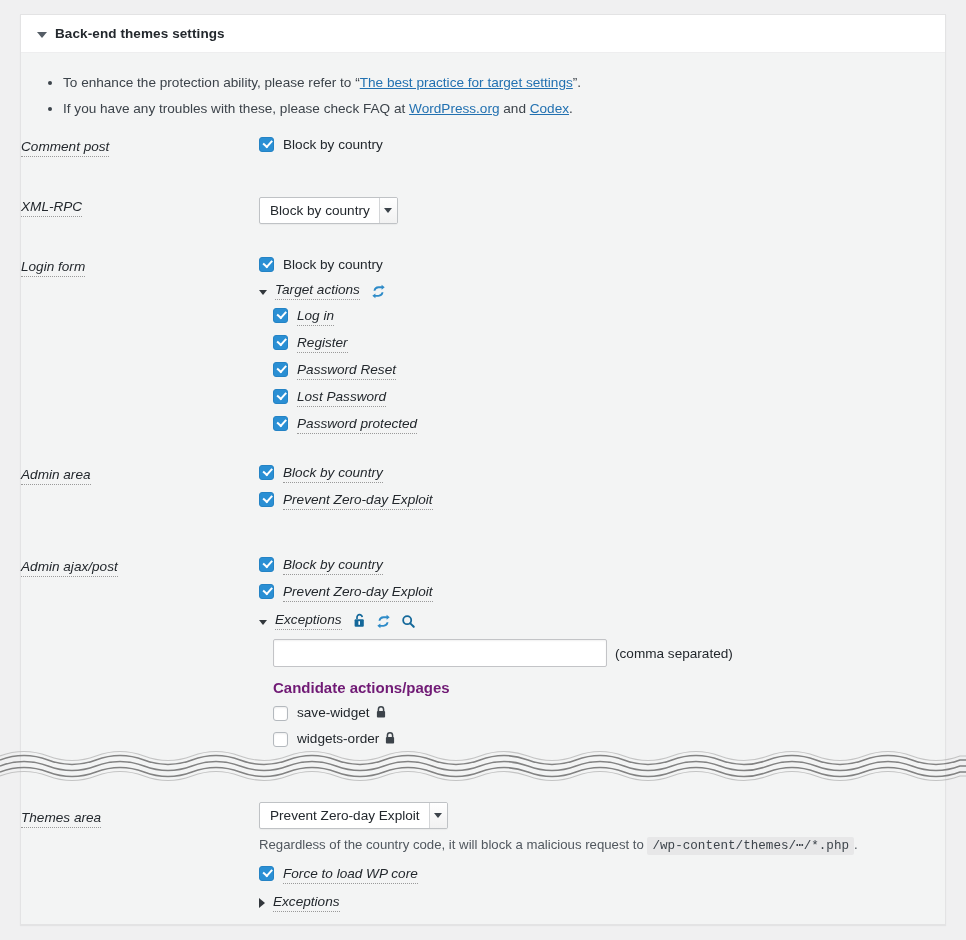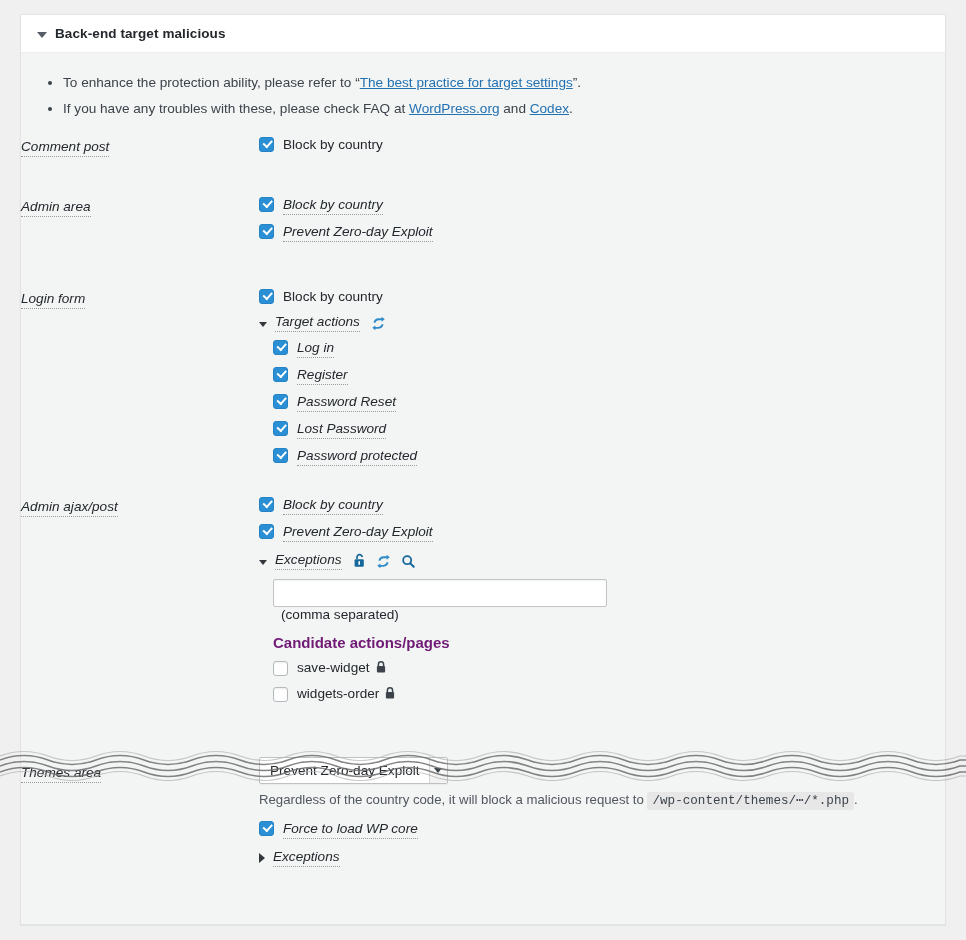--- a/index.html
+++ b/index.html
@@ -180,23 +180,22 @@
     border-bottom: 1px dotted #9a9a9a;
     padding-bottom: 1px;
     line-height: 16px;
   }
   .icons { display: inline-flex; align-items: center; gap: 10px; margin-left: 11px; }
   .icons svg { display: block; }
 
   .indent { margin-left: 14px; }
 
   .exc-input-row {
-    display: flex; align-items: flex-start;
+    display: flex; align-items: center;
     margin: 9px 0 12px 0;
-    flex-direction: column;
   }
   input.txt {
     width: 334px; height: 28px;
     background: #fff;
     border: 1px solid #c3c4c7;
     border-radius: 2px;
     box-shadow: inset 0 1px 2px rgba(0,0,0,0.06);
     font-family: "Liberation Sans", sans-serif;
     font-size: 13.6px;
     padding: 0 8px;
@@ -238,21 +237,21 @@
     white-space: nowrap;
   }
 </style>
 </head>
 <body>
 
 <div class="panel">
 
   <div class="panel-header">
     <span class="tri-down"></span>
-    <span class="panel-title">Back-end target malicious</span>
+    <span class="panel-title">Back-end themes settings</span>
   </div>
 
   <div class="panel-body">
 
     <ul class="notes">
       <li><span>To enhance the protection ability, please refer to “</span><a class="lnk" href="#">The best practice for target settings</a><span>”.</span></li>
       <li><span>If you have any troubles with these, please check FAQ at </span><a class="lnk" href="#">WordPress.org</a><span> and </span><a class="lnk" href="#">Codex</a><span>.</span></li>
     </ul>
 
     <table class="form">
@@ -263,35 +262,31 @@
           <span class="lbl">Comment post</span>
         </td>
         <td class="fld-col">
           <div class="ckrow">
             <span class="cb"></span>
             <span class="cklabel plain">Block by country</span>
           </div>
         </td>
       </tr>
 
-
-      <tr>
+      <tr class="row-sp-1">
         <td class="th-col">
-          <span class="lbl">Admin area</span>
+          <span class="lbl">XML-RPC</span>
         </td>
         <td class="fld-col">
-          <div class="ckrow">
-            <span class="cb"></span>
-            <span class="cklabel it">Block by country</span>
-          </div>
-          <div class="ckrow">
-            <span class="cb"></span>
-            <span class="cklabel it">Prevent Zero-day Exploit</span>
-          </div>
-          <div style="height:38px"></div>
+          <div class="sel">
+            <span class="sel-txt">Block by country</span>
+            <span class="sel-btn">
+                  <i></i>
+                </span>
+          </div>
         </td>
       </tr>
 
       <tr>
         <td class="th-col">
           <span class="lbl">Login form</span>
         </td>
         <td class="fld-col">
           <div class="ckrow">
             <span class="cb"></span>
@@ -327,20 +322,37 @@
             <div class="ckrow">
               <span class="cb"></span>
               <span class="cklabel it">Lost Password</span>
             </div>
             <div class="ckrow">
               <span class="cb"></span>
               <span class="cklabel it">Password protected</span>
             </div>
           </div>
           <div style="height:22px"></div>
+        </td>
+      </tr>
+
+      <tr>
+        <td class="th-col">
+          <span class="lbl">Admin area</span>
+        </td>
+        <td class="fld-col">
+          <div class="ckrow">
+            <span class="cb"></span>
+            <span class="cklabel it">Block by country</span>
+          </div>
+          <div class="ckrow">
+            <span class="cb"></span>
+            <span class="cklabel it">Prevent Zero-day Exploit</span>
+          </div>
+          <div style="height:38px"></div>
         </td>
       </tr>
 
       <tr>
         <td class="th-col">
           <span class="lbl">Admin ajax/post</span>
         </td>
         <td class="fld-col">
           <div class="ckrow">
             <span class="cb"></span>

